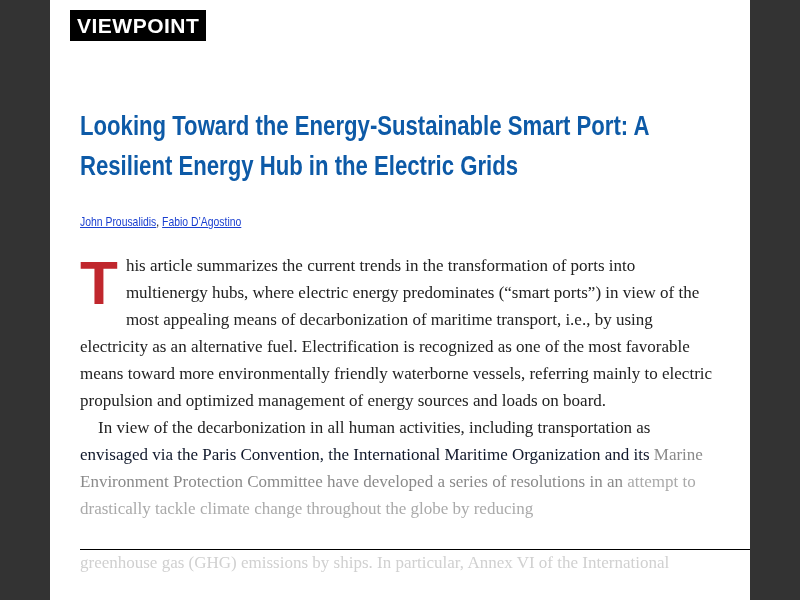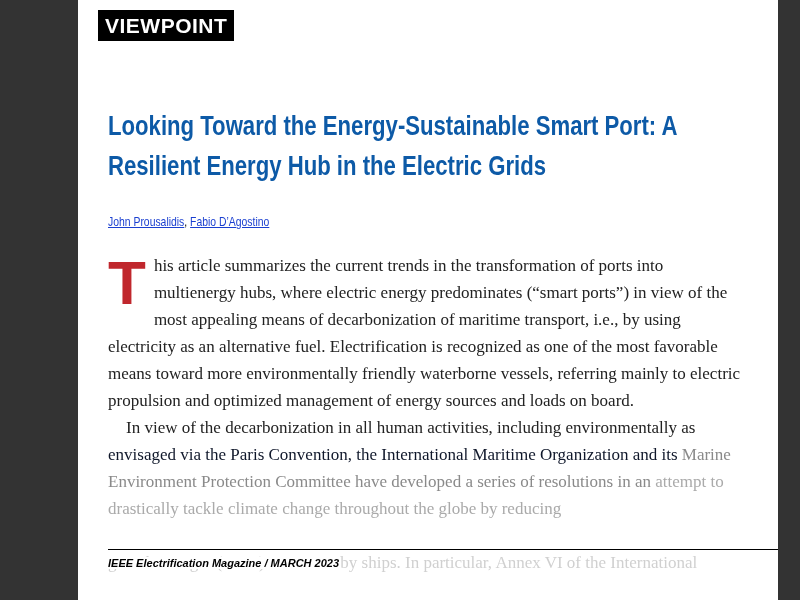--- a/index.html
+++ b/index.html
@@ -1,17 +1,17 @@
 <!DOCTYPE html>
 <html><head>
 <meta charset="utf-8">
 <style>
   html,body{margin:0;padding:0;}
   body{width:800px;height:600px;background:#333333;position:relative;overflow:hidden;}
-  .page{position:absolute;left:50px;top:0;width:700px;height:600px;background:#ffffff;overflow:hidden;margin-left:28px;}
+  .page{position:absolute;left:50px;top:0;width:700px;height:600px;background:#ffffff;overflow:hidden;}
   .badge{position:absolute;left:20px;top:10px;height:31px;padding:0 7px;background:#000;color:#fff;
     font-family:"Liberation Sans",sans-serif;font-weight:bold;font-size:21px;line-height:31px;letter-spacing:0.5px;}
   .title{position:absolute;left:30px;top:106px;width:640px;margin:0;color:#0d5aa7;
     font-family:"Liberation Sans",sans-serif;font-weight:bold;font-size:27px;line-height:40px;
     transform:scaleX(0.82);transform-origin:left top;width:780px;}
   .authors{position:absolute;left:30px;top:214px;font-family:"Liberation Sans",sans-serif;font-size:13px;
     transform:scaleX(0.8);transform-origin:left top;}
   .authors a{color:#1a3fd0;text-decoration:underline;}
   .body{position:absolute;left:30px;top:252px;width:640px;font-family:"Liberation Serif",serif;font-size:17px;line-height:27px;color:#222;}
   .body p{margin:0;}
@@ -27,22 +27,21 @@
 
 <div class="page">
   <div class="badge">VIEWPOINT</div>
   <h1 class="title">Looking Toward the Energy-Sustainable Smart Port: A Resilient Energy Hub in the Electric Grids</h1>
   <div class="authors">
     <a href="#">John Prousalidis</a><span>, </span><a href="#">Fabio D’Agostino</a>
   </div>
   <div class="body">
     <p><span class="dropcap">T</span><span>his article summarizes the current trends in the transformation of ports into multienergy hubs, where electric energy predominates (“smart ports”) in view of the most appealing means of decarbonization of maritime transport, i.e., by using electricity as an alternative fuel. Electrification is recognized as one of the most favorable means toward more environmentally friendly waterborne vessels, referring mainly to electric propulsion and optimized management of energy sources and loads on board.</span></p>
     <p class="p2">
-      <span class="l1">In view of the decarbonization in all human activities, including environmentally as</span>
+      <span class="l1">In view of the decarbonization in all human activities, including transportation as</span>
       <span class="l2">envisaged via the Paris Convention, the International Maritime Organization and its</span>
       <span class="l3">Marine Environment Protection Committee have developed a series of resolutions in an</span>
       <span class="l4">attempt to drastically tackle climate change throughout the globe by reducing</span>
     </p>
   </div>
   <div class="fadeline">greenhouse gas (GHG) emissions by ships. In particular, Annex VI of the International</div>
   <div class="footer-rule"></div>
-  <div class="footer">IEEE Electrification Magazine / MARCH 2023</div>
 </div>
 
 </body></html>

